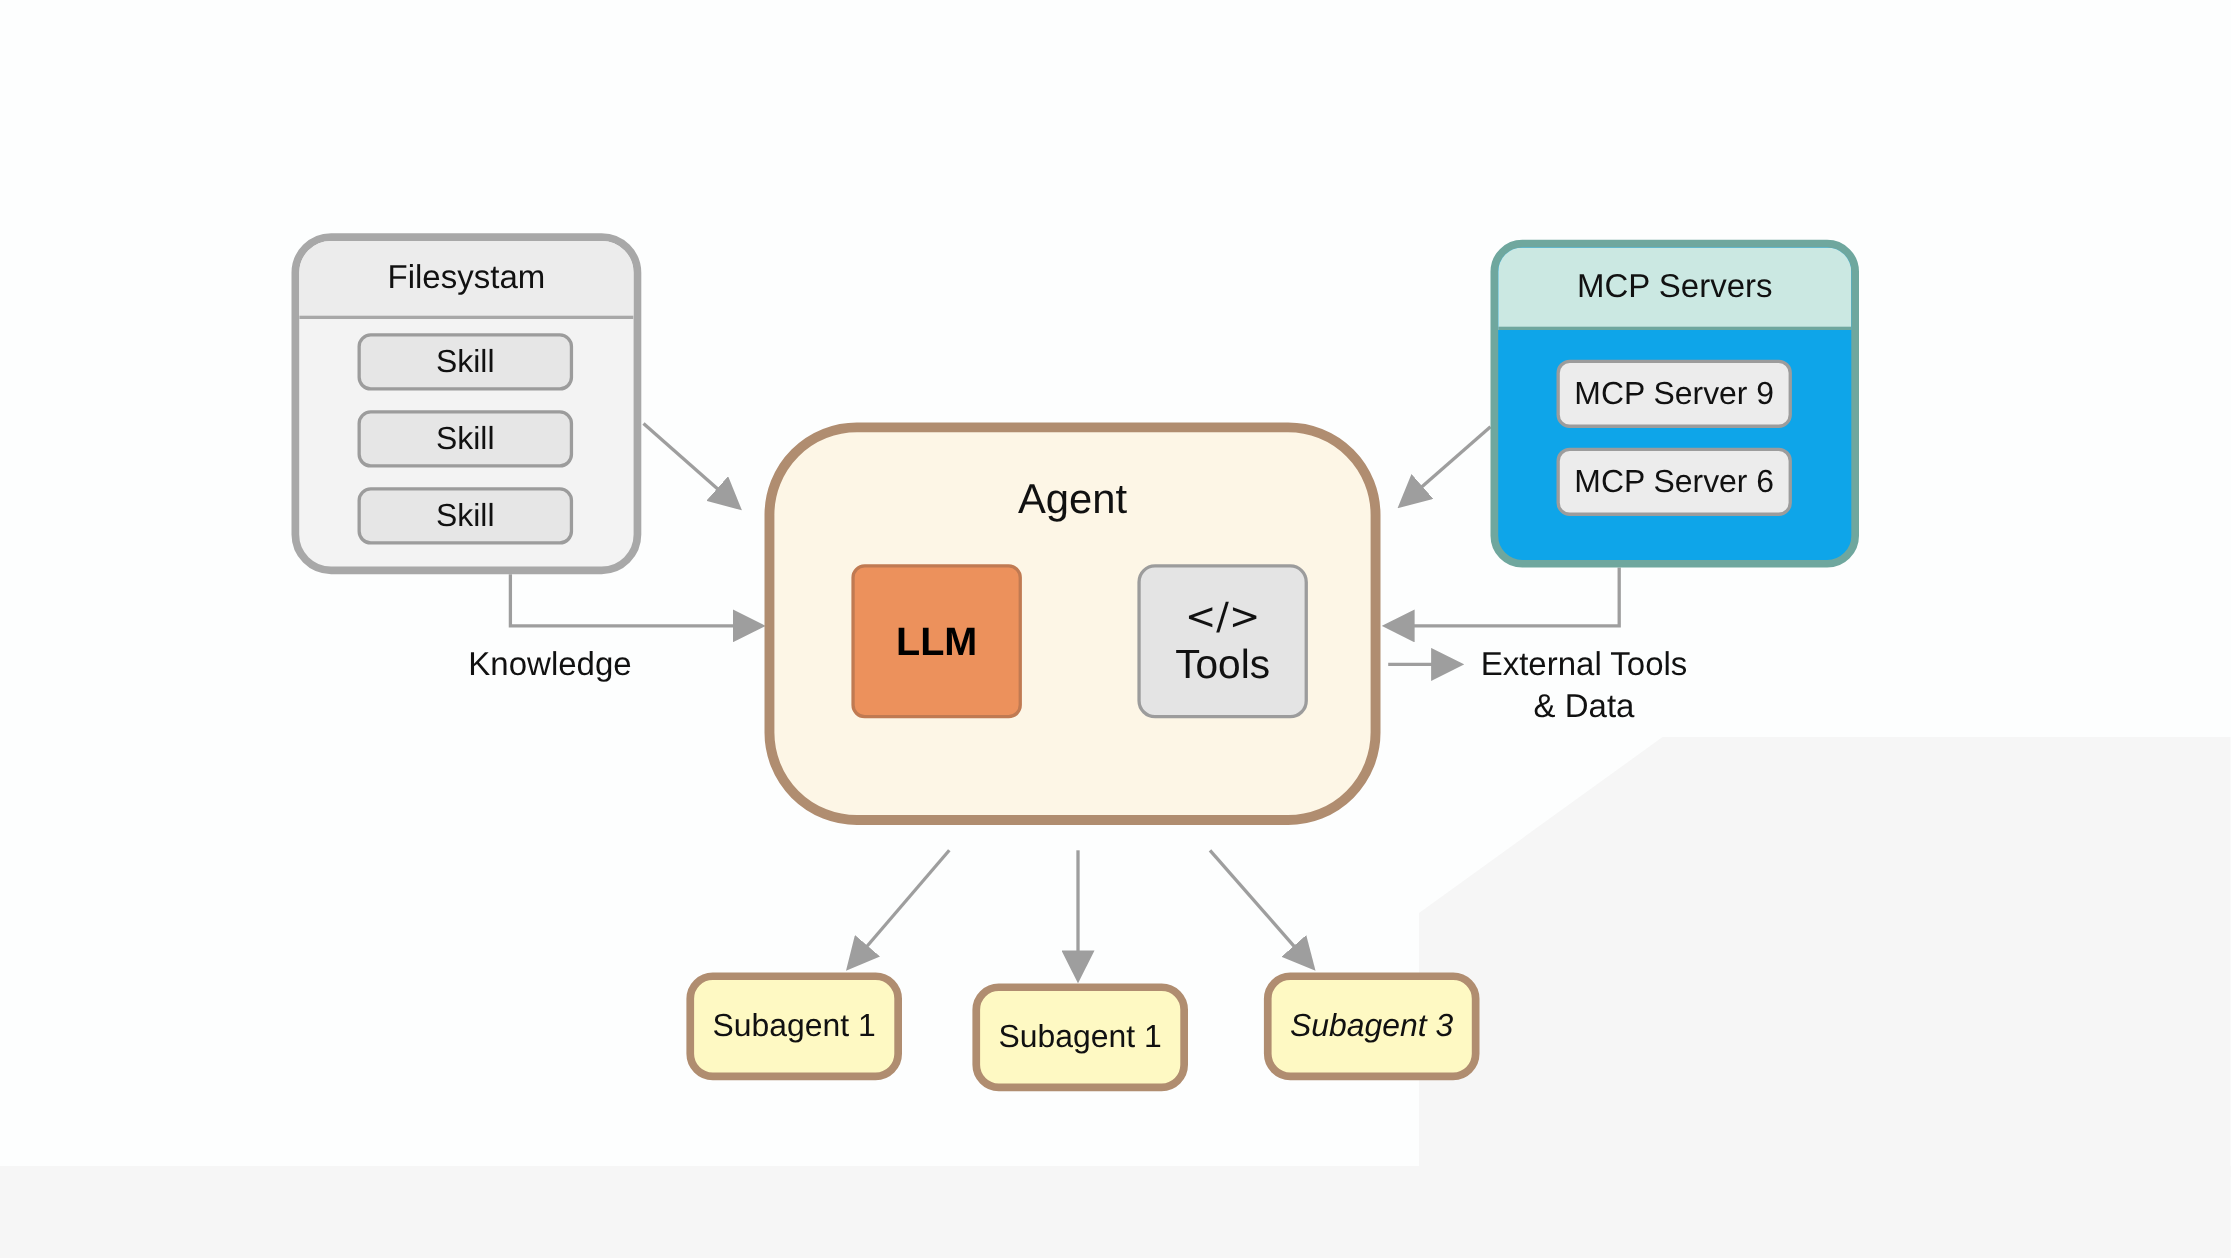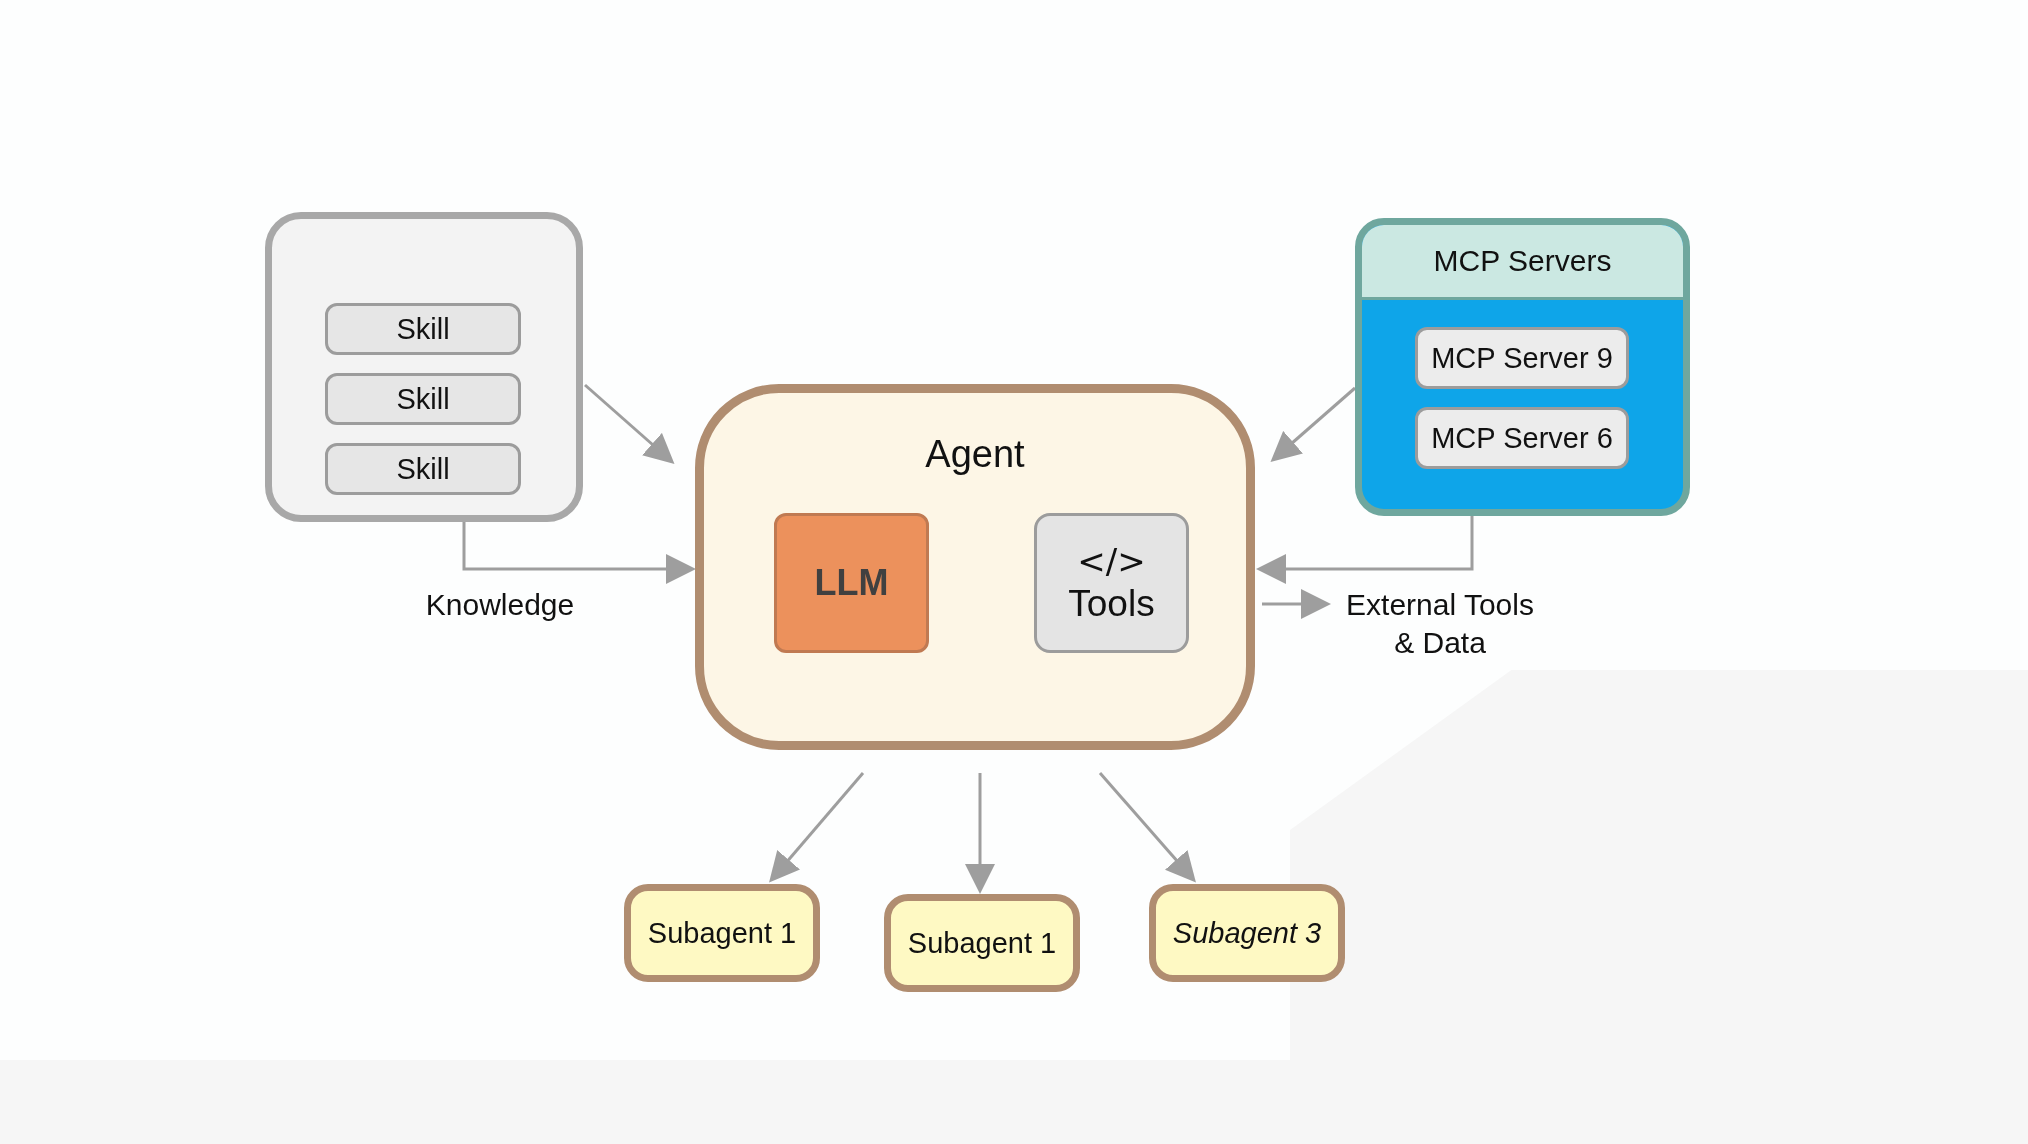--- a/index.html
+++ b/index.html
@@ -62,21 +62,21 @@
     left: 695px; top: 384px; width: 560px; height: 366px;
     border: 9px solid #b08d70; border-radius: 84px; background: #fdf6e6;
   }
   .agent .title {
     position: absolute; left: 0; right: 0; top: 40px; text-align: center; font-size: 38px;
   }
   .llm {
     position: absolute; left: 70px; top: 120px; width: 155px; height: 140px;
     border: 3px solid #c07a52; border-radius: 12px; background: #ec915c;
     display: flex; align-items: center; justify-content: center;
-    color: #404040; font-size: 36px; font-weight: bold; box-sizing: border-box;
+    color: #000000; font-size: 36px; font-weight: bold; box-sizing: border-box;
   }
   .tools {
     position: absolute; left: 330px; top: 120px; width: 155px; height: 140px;
     border: 3px solid #9c9c9c; border-radius: 16px; background: #e4e4e4;
     display: flex; flex-direction: column; align-items: center; justify-content: center;
     box-sizing: border-box;
   }
   .tools .glyph { font-size: 34px; line-height: 40px; font-family: "DejaVu Sans", sans-serif; }
   .tools .lbl { font-size: 37px; margin-top: 2px; }
 
@@ -119,20 +119,21 @@
     <line x1="1025" y1="552" x2="940" y2="552" marker-end="url(#ah)"></line>
     <line x1="922" y1="581" x2="1023" y2="581" marker-end="url(#ahs)"></line>
     <line x1="922" y1="608" x2="1010" y2="608" marker-end="url(#ah)"></line>
     <line x1="863" y1="773" x2="773" y2="878" marker-end="url(#ah)"></line>
     <line x1="980" y1="773" x2="980" y2="888" marker-end="url(#ah)"></line>
     <line x1="1100" y1="773" x2="1192" y2="878" marker-end="url(#ah)"></line>
   </g>
 </svg>
 
 <div class="box fs">
+  <div class="hdr">Filesystam</div>
   <div class="skill" style="top:84px">Skill</div>
   <div class="skill" style="top:154px">Skill</div>
   <div class="skill" style="top:224px">Skill</div>
 </div>
 
 <div class="box mcp">
   <div class="hdr">MCP Servers</div>
   <div class="server" style="top:102px">MCP Server 9</div>
   <div class="server" style="top:182px">MCP Server 6</div>
 </div>

